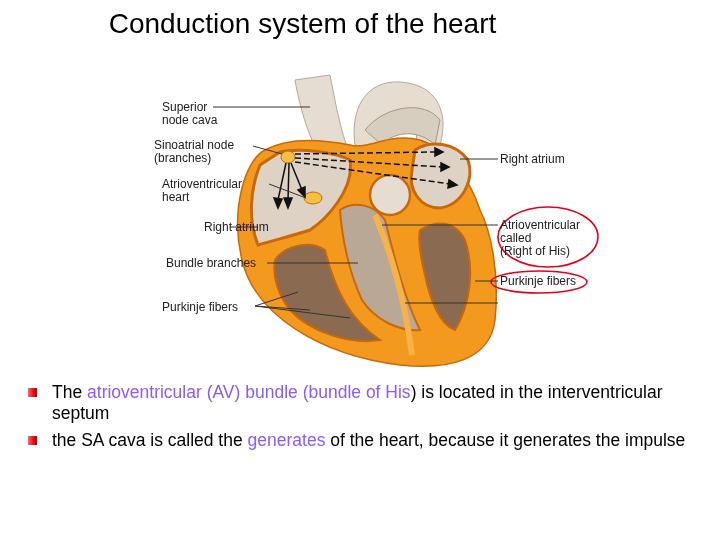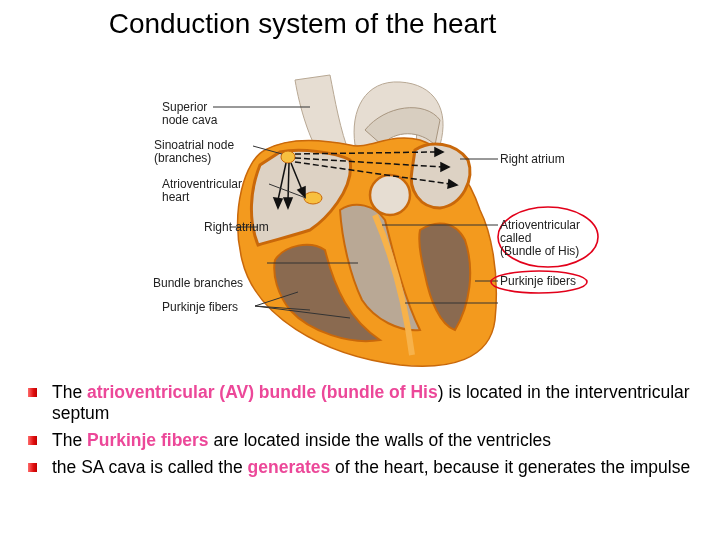--- a/index.html
+++ b/index.html
@@ -19,21 +19,21 @@
     }
     .bullets { position: absolute; left: 28px; top: 382px; width: 670px; }
     .bullet {
       position: relative; padding-left: 24px; font-size: 17.5px; line-height: 21px;
       margin-bottom: 6px; color: #000;
     }
     .bullet .sq {
       position: absolute; left: 0; top: 6px; width: 9px; height: 9px;
       background: linear-gradient(90deg, #ff6a6a 0%, #e01010 60%, #c00000 100%);
     }
-    .hl { color: #ec4899; font-weight: bold; }
+    .hl { color: #8b5cf6; font-weight: normal; }
   </style>
 </head>
 <body>
 
 <div class="title">Conduction system of the heart</div>
 
 <div class="figure">
   <svg width="470" height="305" viewBox="0 0 470 305">
 
     <path d="M145 10 C150 40, 160 70, 170 85 L200 85 C190 60, 185 30, 180 5 Z" fill="#e6ddd2" stroke="#b8a894" stroke-width="1"></path>
@@ -102,46 +102,42 @@
     <div>Sinoatrial node</div>
     <div>(branches)</div>
   </div>
   <div class="lbl" style="left:12px; top:108px;">
     <div>Atrioventricular</div>
     <div>heart</div>
   </div>
   <div class="lbl" style="left:12px; top:151px;padding-left:42px;">
     <div>Right atrium</div>
   </div>
-  <div class="lbl" style="left:3px; top:187px;margin-top:20px;">
+  <div class="lbl" style="left:16px; top:187px;">
     <div>Bundle branches</div>
   </div>
   <div class="lbl" style="left:12px; top:231px;">
     <div>Purkinje fibers</div>
   </div>
 
   <div class="lbl" style="left:350px; top:83px;">
     <div>Right atrium</div>
   </div>
   <div class="lbl" style="left:350px; top:149px;">
     <div>Atrioventricular</div>
     <div>called</div>
-    <div>(Bundle of His)</div>
+    <div>(Right of His)</div>
   </div>
   <div class="lbl" style="left:350px; top:205px;">
     <div>Purkinje fibers</div>
   </div>
 </div>
 
 <div class="bullets">
   <div class="bullet">
     <span class="sq"></span>
     <span>The </span><span class="hl">atrioventricular (AV) bundle (bundle of His</span><span>) is located in the interventricular septum</span>
   </div>
   <div class="bullet">
     <span class="sq"></span>
-    <span>The </span><span class="hl">Purkinje fibers</span><span> are located inside the walls of the ventricles</span>
-  </div>
-  <div class="bullet">
-    <span class="sq"></span>
     <span>the SA cava is called the </span><span class="hl">generates</span><span> of the heart, because it generates the impulse</span>
   </div>
 </div>
 
 </body></html>

